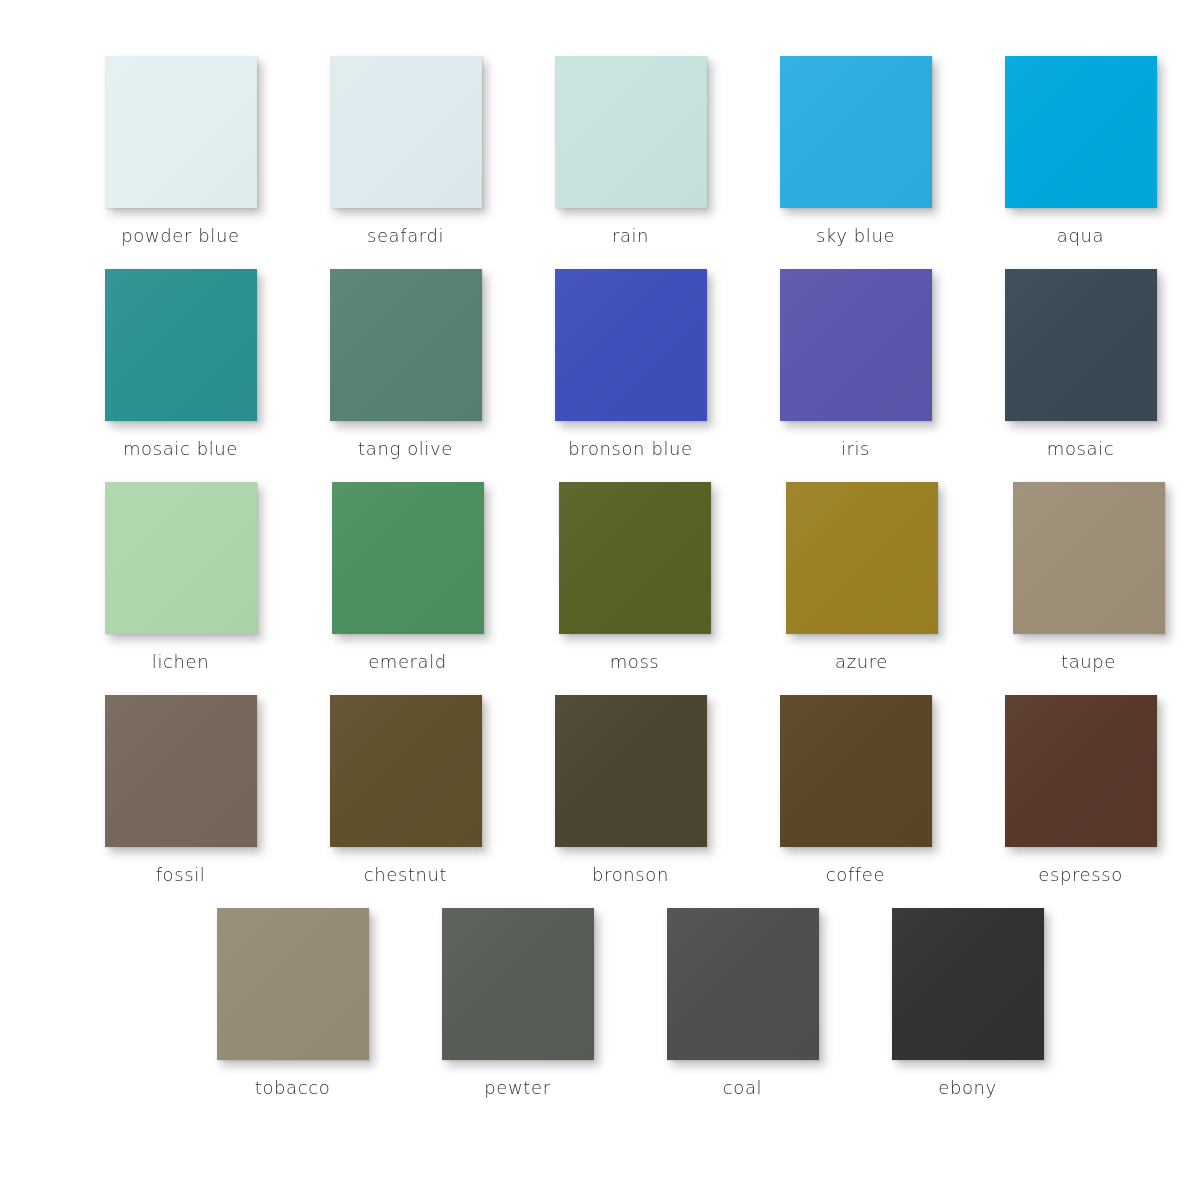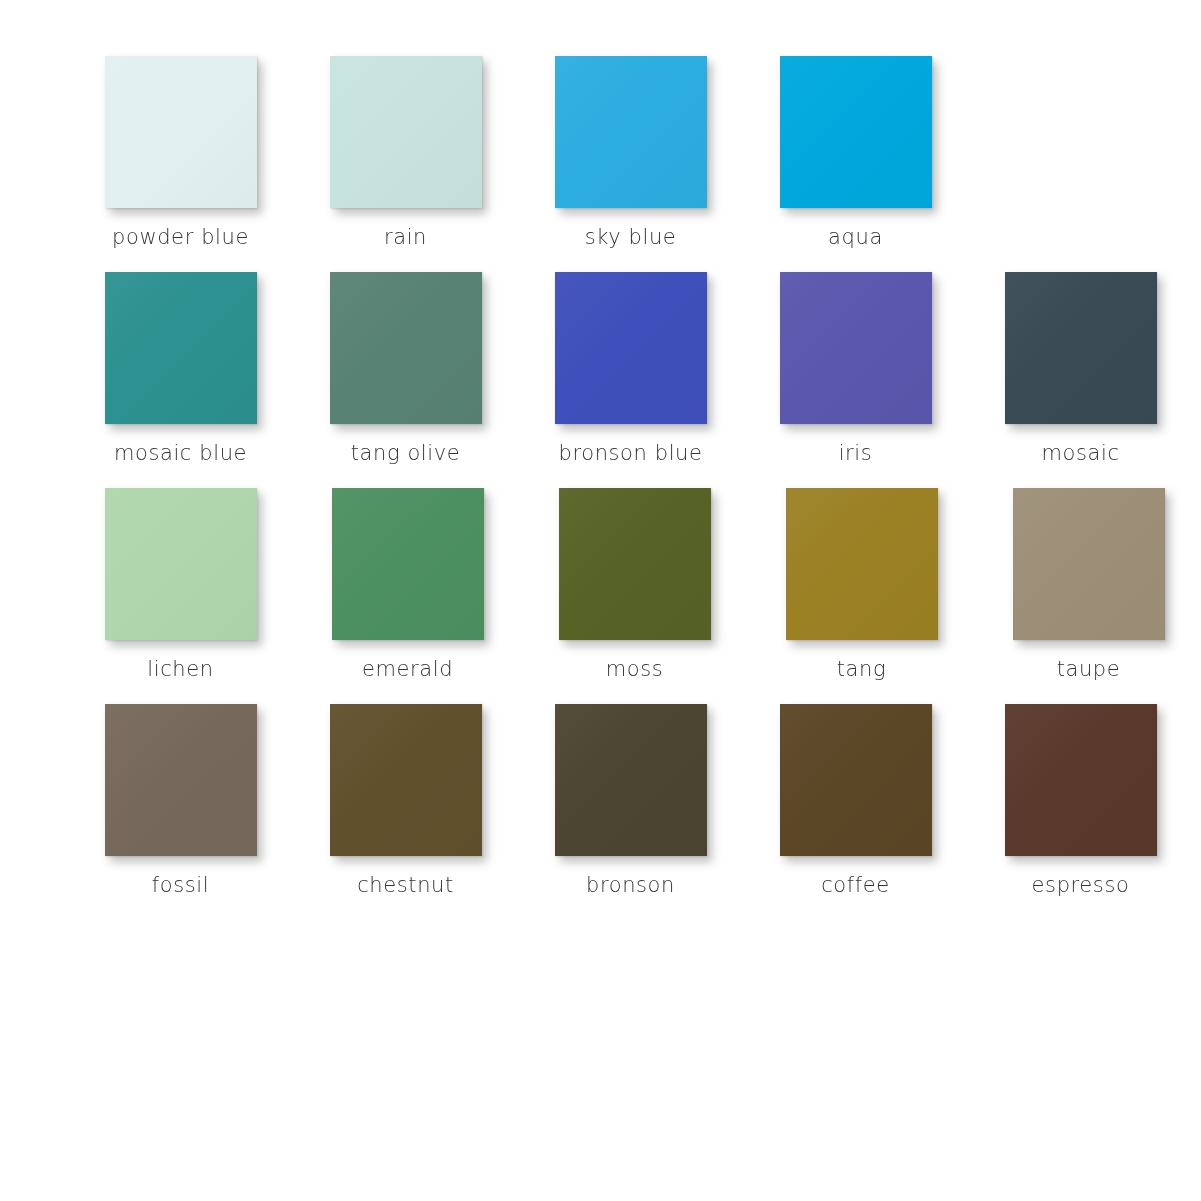--- a/index.html
+++ b/index.html
@@ -62,21 +62,21 @@
       135deg,
       rgba(255,255,255,0.045) 0%,
       rgba(255,255,255,0.0) 45%,
       rgba(0,0,0,0.022) 100%
     );
   }
 
   .swatch-label {
     margin-top: 19px;
     font-family: "DejaVu Sans", "Liberation Sans", sans-serif;
-    font-size: 21px;
+    font-size: 18px;
     font-weight: 300;
     letter-spacing: 0.6px;
     color: #333333;
     text-align: center;
     white-space: nowrap;
     line-height: 1;
   }
 
   
   #row-1 { margin-top: 56px; }
@@ -89,20 +89,24 @@
 <body>
 
 <div id="palette-sheet">
 
   <div class="swatch-row cols-5" id="row-1">
       <div class="swatch-cell">
         <div class="swatch-chip" title="#e2f0f1" style="background-color: rgb(226, 240, 241);"></div>
         <div class="swatch-label">powder blue</div>
       </div>
       <div class="swatch-cell">
+        <div class="swatch-chip" title="#dfebee" style="background-color: rgb(223, 235, 238);"></div>
+        <div class="swatch-label">seafardi</div>
+      </div>
+      <div class="swatch-cell">
         <div class="swatch-chip" title="#c8e3df" style="background-color: rgb(200, 227, 223);"></div>
         <div class="swatch-label">rain</div>
       </div>
       <div class="swatch-cell">
         <div class="swatch-chip" title="#2cade0" style="background-color: rgb(44, 173, 224);"></div>
         <div class="swatch-label">sky blue</div>
       </div>
       <div class="swatch-cell">
         <div class="swatch-chip" title="#00a8dd" style="background-color: rgb(0, 168, 221);"></div>
         <div class="swatch-label">aqua</div>
@@ -138,21 +142,21 @@
       <div class="swatch-cell">
         <div class="swatch-chip" title="#4d9060" style="background-color: rgb(77, 144, 96);"></div>
         <div class="swatch-label">emerald</div>
       </div>
       <div class="swatch-cell">
         <div class="swatch-chip" title="#576227" style="background-color: rgb(87, 98, 39);"></div>
         <div class="swatch-label">moss</div>
       </div>
       <div class="swatch-cell">
         <div class="swatch-chip" title="#9b8024" style="background-color: rgb(155, 128, 36);"></div>
-        <div class="swatch-label">tang</div>
+        <div class="swatch-label">azure</div>
       </div>
       <div class="swatch-cell">
         <div class="swatch-chip" title="#9d8f77" style="background-color: rgb(157, 143, 119);"></div>
         <div class="swatch-label">taupe</div>
       </div>
     </div>
   <div class="swatch-row cols-5" id="row-4">
       <div class="swatch-cell">
         <div class="swatch-chip" title="#76695b" style="background-color: rgb(118, 105, 91);"></div>
         <div class="swatch-label">fossil</div>
@@ -167,14 +171,32 @@
       </div>
       <div class="swatch-cell">
         <div class="swatch-chip" title="#5b4626" style="background-color: rgb(91, 70, 38);"></div>
         <div class="swatch-label">coffee</div>
       </div>
       <div class="swatch-cell">
         <div class="swatch-chip" title="#59392c" style="background-color: rgb(89, 57, 44);"></div>
         <div class="swatch-label">espresso</div>
       </div>
     </div>
+  <div class="swatch-row cols-4" id="row-5">
+      <div class="swatch-cell">
+        <div class="swatch-chip" title="#968b74" style="background-color: rgb(150, 139, 116);"></div>
+        <div class="swatch-label">tobacco</div>
+      </div>
+      <div class="swatch-cell">
+        <div class="swatch-chip" title="#585d56" style="background-color: rgb(88, 93, 86);"></div>
+        <div class="swatch-label">pewter</div>
+      </div>
+      <div class="swatch-cell">
+        <div class="swatch-chip" title="#4f4f4f" style="background-color: rgb(79, 79, 79);"></div>
+        <div class="swatch-label">coal</div>
+      </div>
+      <div class="swatch-cell">
+        <div class="swatch-chip" title="#323232" style="background-color: rgb(50, 50, 50);"></div>
+        <div class="swatch-label">ebony</div>
+      </div>
+    </div>
 
 </div>
 
 </body></html>

